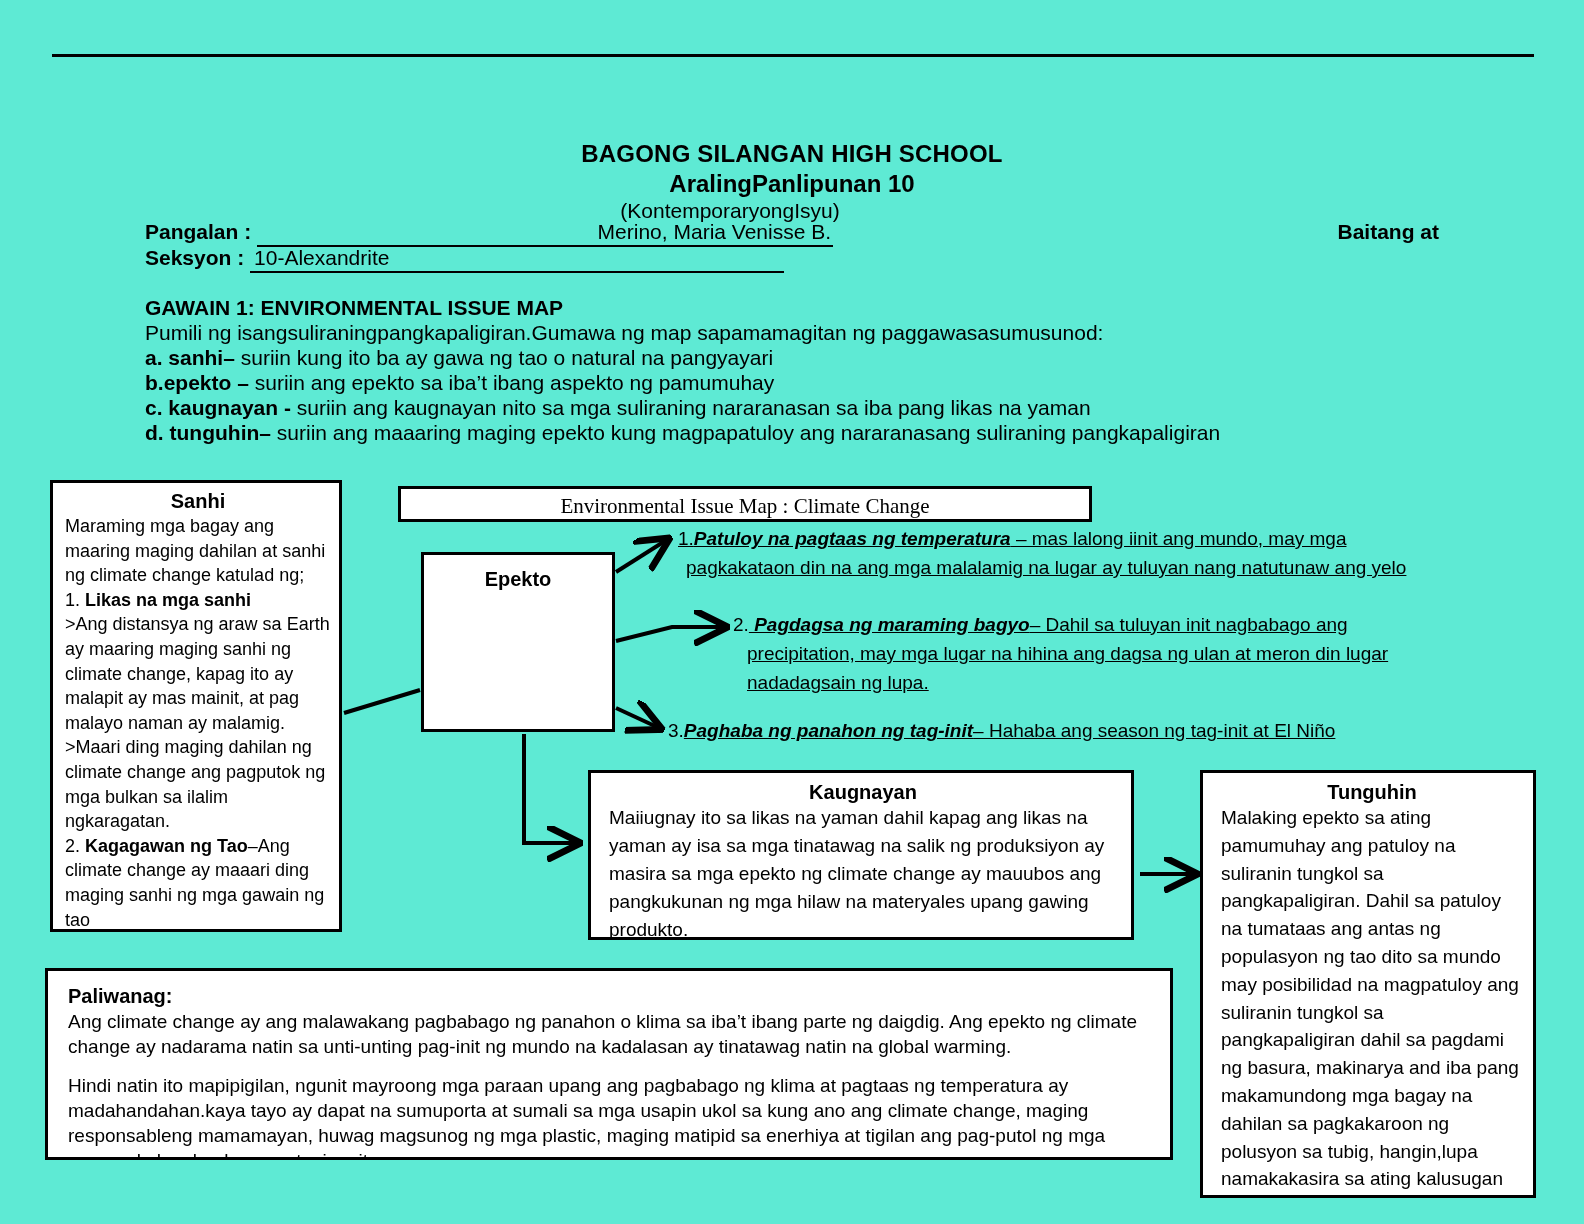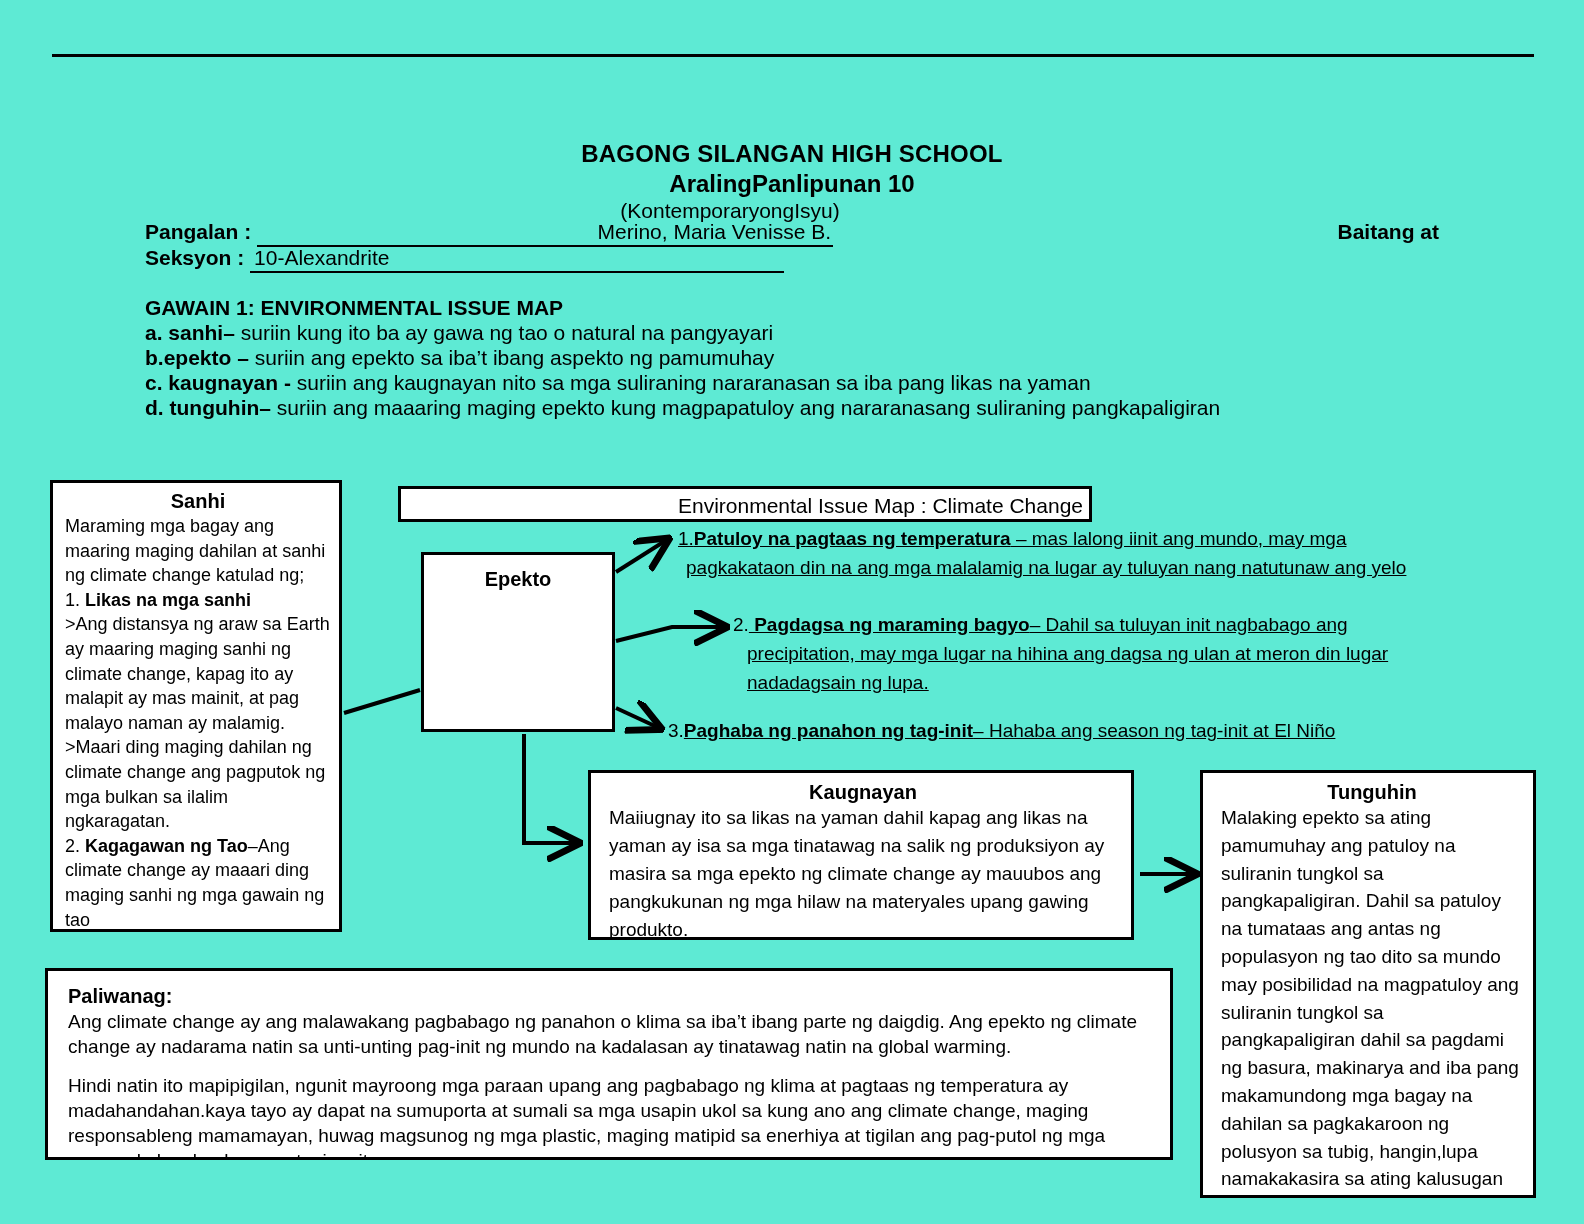--- a/index.html
+++ b/index.html
@@ -136,46 +136,47 @@
   
   #map-title-box {
     left: 398px;
     top: 486px;
     width: 694px;
     height: 36px;
     padding: 0 6px;
     display: block;
   }
   #map-title-box .title-text {
-    text-align: right;
+    text-align: center;
     font-size: 21px;
     line-height: 24px;
     margin-top: 5px;
     white-space: nowrap;
     overflow: hidden;
+    font-family: Liberation Serif, serif;
   }
 
   
   #epekto-box {
     left: 421px;
     top: 552px;
     width: 194px;
     height: 180px;
     padding-top: 12px;
   }
   #epekto-box .box-head { font-size: 20px; }
 
   
   .epekto-item {
     position: absolute;
     font-size: 19px;
     line-height: 29px;
   }
   .epekto-item .u { text-decoration: underline; }
-  .epekto-item b { font-weight: bold; }
+  .epekto-item b { font-weight: bold; font-style: italic; }
   #epekto-item-1 { left: 678px; top: 524px; width: 760px; }
   #epekto-item-2 { left: 733px; top: 610px; width: 700px; }
   #epekto-item-3 { left: 668px; top: 716px; width: 760px; }
   #epekto-item-2 .cont { display: block; padding-left: 14px; }
   #epekto-item-1 .cont { display: block; padding-left: 8px; }
 
   
   #kaugnayan-box {
     left: 588px;
     top: 770px;
@@ -255,20 +256,21 @@
   <div class="field-row" id="seksyon-row">
     <span class="flabel">Seksyon :</span>
     <span class="fvalue">10-Alexandrite</span>
   </div>
 
   <div class="baitang-label">Baitang at</div>
 
   <div class="gawain-title">GAWAIN 1: ENVIRONMENTAL ISSUE MAP</div>
 
   <div class="instructions">
+    <div class="line">Pumili ng isangsuliraningpangkapaligiran.Gumawa ng map sapamamagitan ng paggawasasumusunod:</div>
     <div class="line">
       <b>a.</b>
       <b>sanhi</b><b>–</b>
       <span>suriin kung ito ba ay gawa ng tao o natural na pangyayari</span>
     </div>
     <div class="line">
       <b>b.</b><b>epekto</b>
       <b>–</b>
       <span>suriin ang epekto sa iba’t ibang aspekto ng pamumuhay</span>
     </div>

